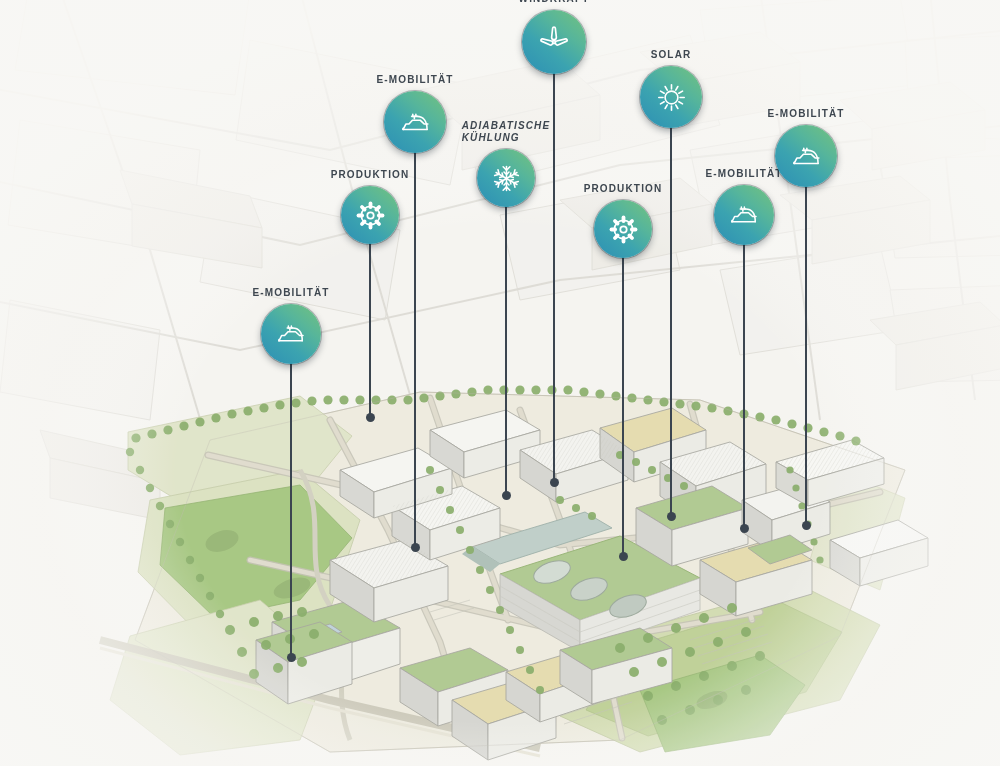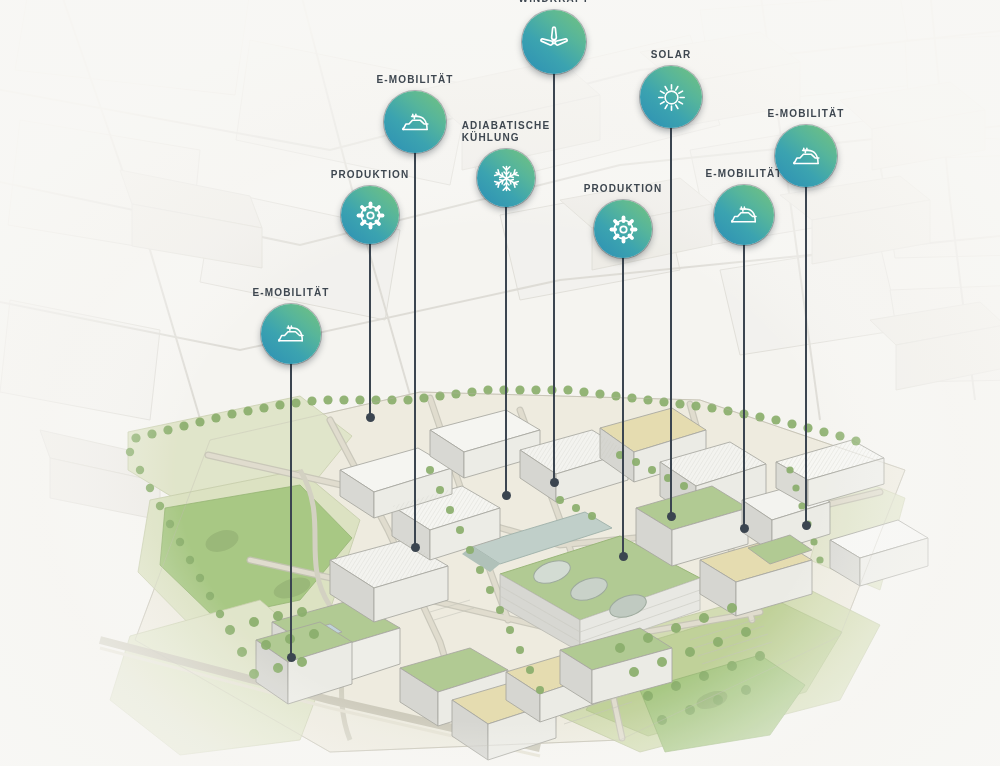--- a/index.html
+++ b/index.html
@@ -484,21 +484,21 @@
         <path d="M22.5 19 v-3"></path>
         <path d="M19 16 h7"></path>
         <path d="M20.5 13.5 v2.5 M24.5 13.5 v2.5"></path>
         <path d="M26 16 c8 0 13 6 13 17"></path>
       </g>
             </svg>
           </span>
         </div>
       </div>
       <div class="pin" style="left: 506px; top: 149px;">
-        <div class="pin-label" style="top: -29px;">
+        <div class="pin-label" style="top: -29px; font-style: italic;">
           <div>ADIABATISCHE</div>
           <div>KÜHLUNG</div>
         </div>
         <div class="pin-stem" style="top: 56px; height: 290px;"></div>
         <div class="pin-dot" style="top: 342px;"></div>
         <div class="pin-bubble" style="width: 58px; height: 58px;">
           <span>
             <svg width="35" height="35" viewBox="0 0 48 48">
       <g stroke="#ffffff" fill="none" stroke-width="2.1" stroke-linecap="round" stroke-linejoin="round">
                 <g transform="rotate(0 24 24)">

